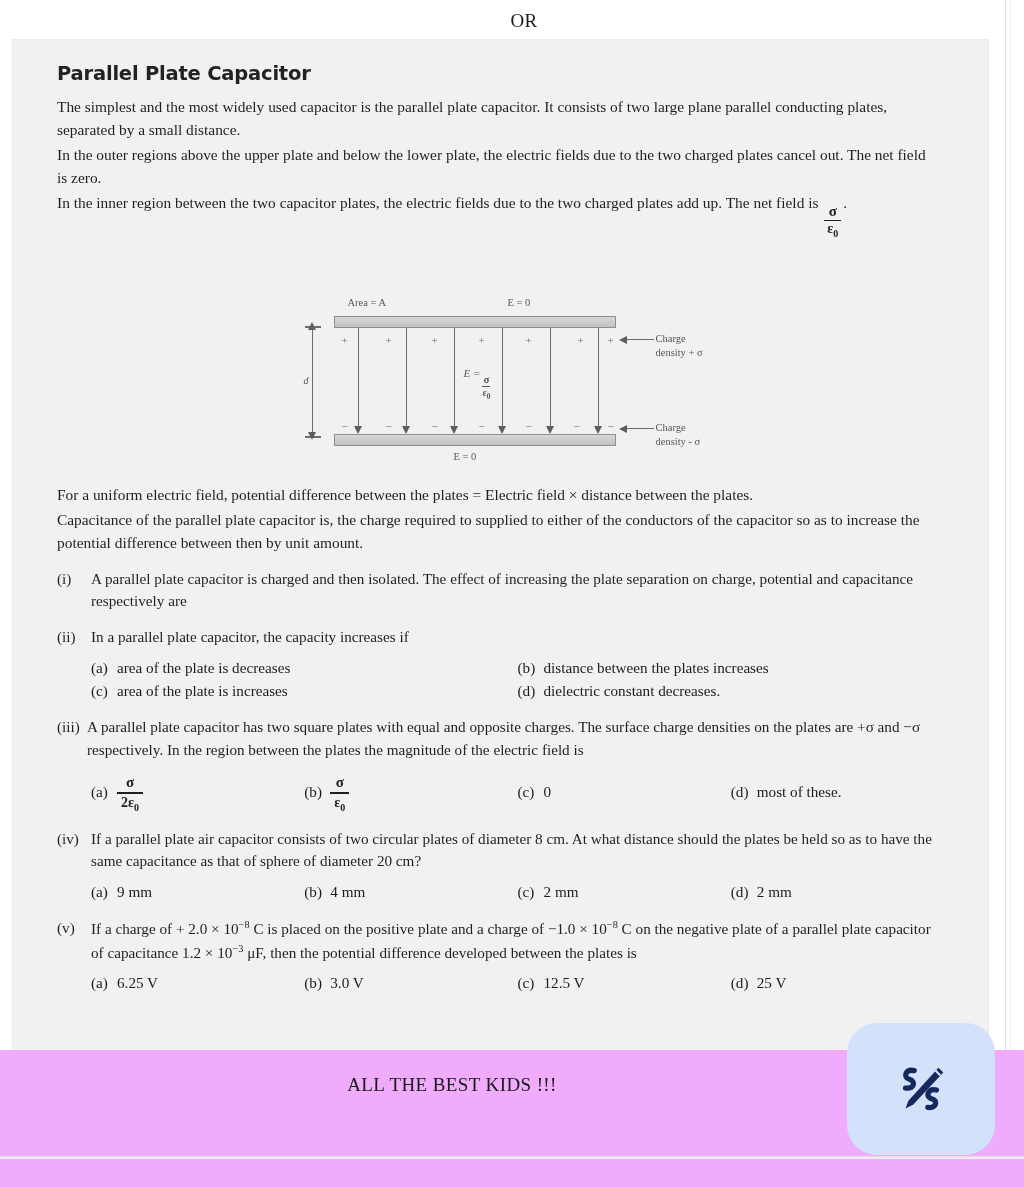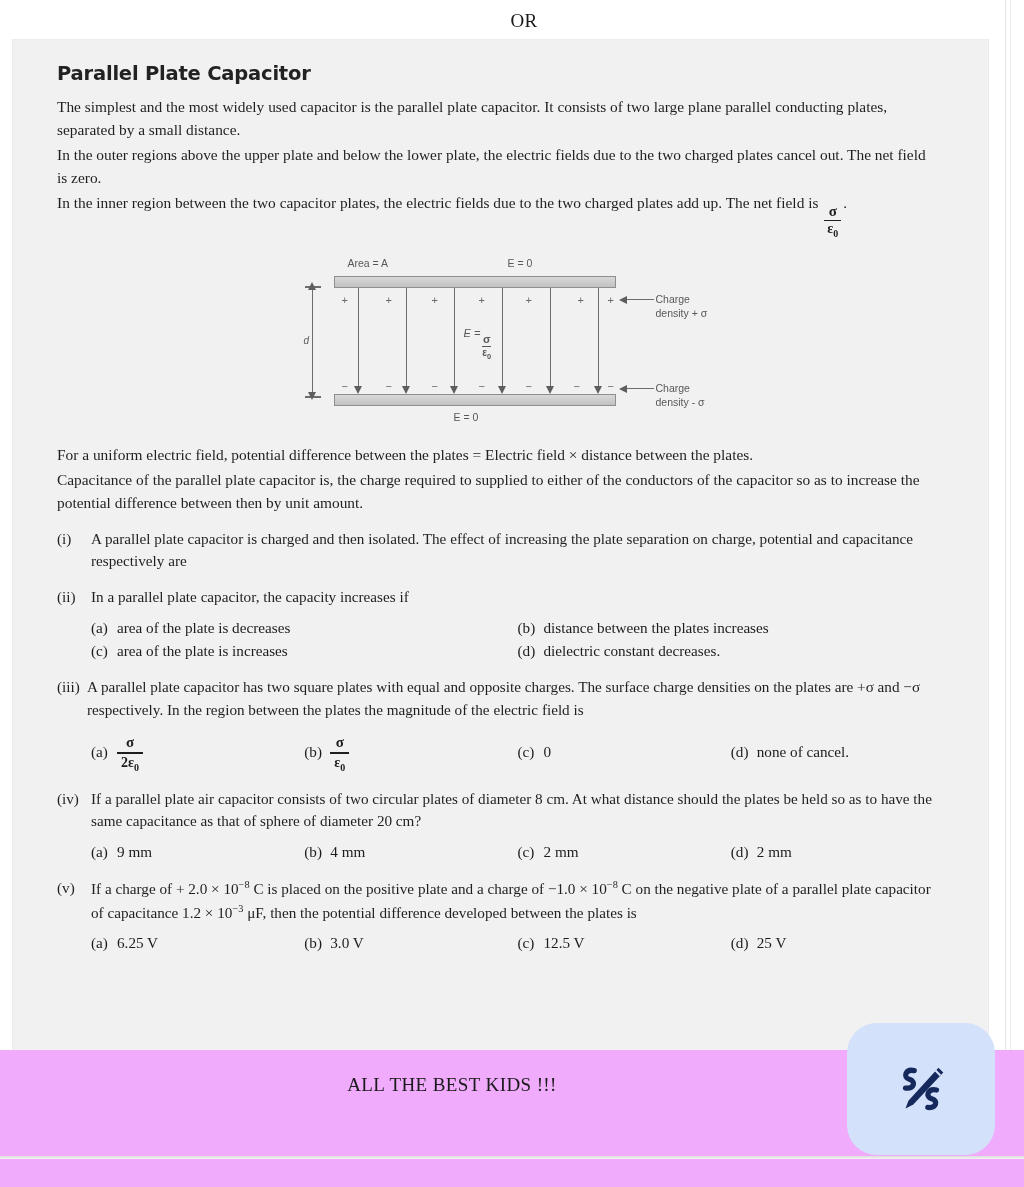--- a/index.html
+++ b/index.html
@@ -105,22 +105,23 @@
   
   .figure-wrap {
     margin: 16px 0 10px 0;
     display: flex;
     justify-content: center;
   }
   .figure {
     position: relative;
     width: 430px;
     height: 178px;
-    font-family: Liberation Sans, sans-serif;
+    font-family: Liberation Serif, serif;
     color: #4c4c4c;
+    margin-top: 40px;
   }
   .fig-label {
     position: absolute;
     font-size: 10.5px;
     color: #585858;
     white-space: nowrap;
     font-style: normal;
   }
   .plate {
     position: absolute;
@@ -473,21 +474,21 @@
               <span class="den"><span>ε</span><sub>0</sub></span>
             </span>
           </span>
         </div>
         <div class="opt">
           <span class="opt-letter">(c)</span>
           <span class="opt-body">0</span>
         </div>
         <div class="opt">
           <span class="opt-letter">(d)</span>
-          <span class="opt-body">none of cancel.</span>
+          <span class="opt-body">most of these.</span>
         </div>
       </div>
     </div>
 
     <div class="q-block">
       <div class="q-line">
         <span class="q-marker">(iv)</span>
         <span class="q-text">If a parallel plate air capacitor consists of two circular plates of diameter 8 cm. At what distance should the plates be held so as to have the same capacitance as that of sphere of diameter 20 cm?</span>
       </div>
       <div class="options four-col">

